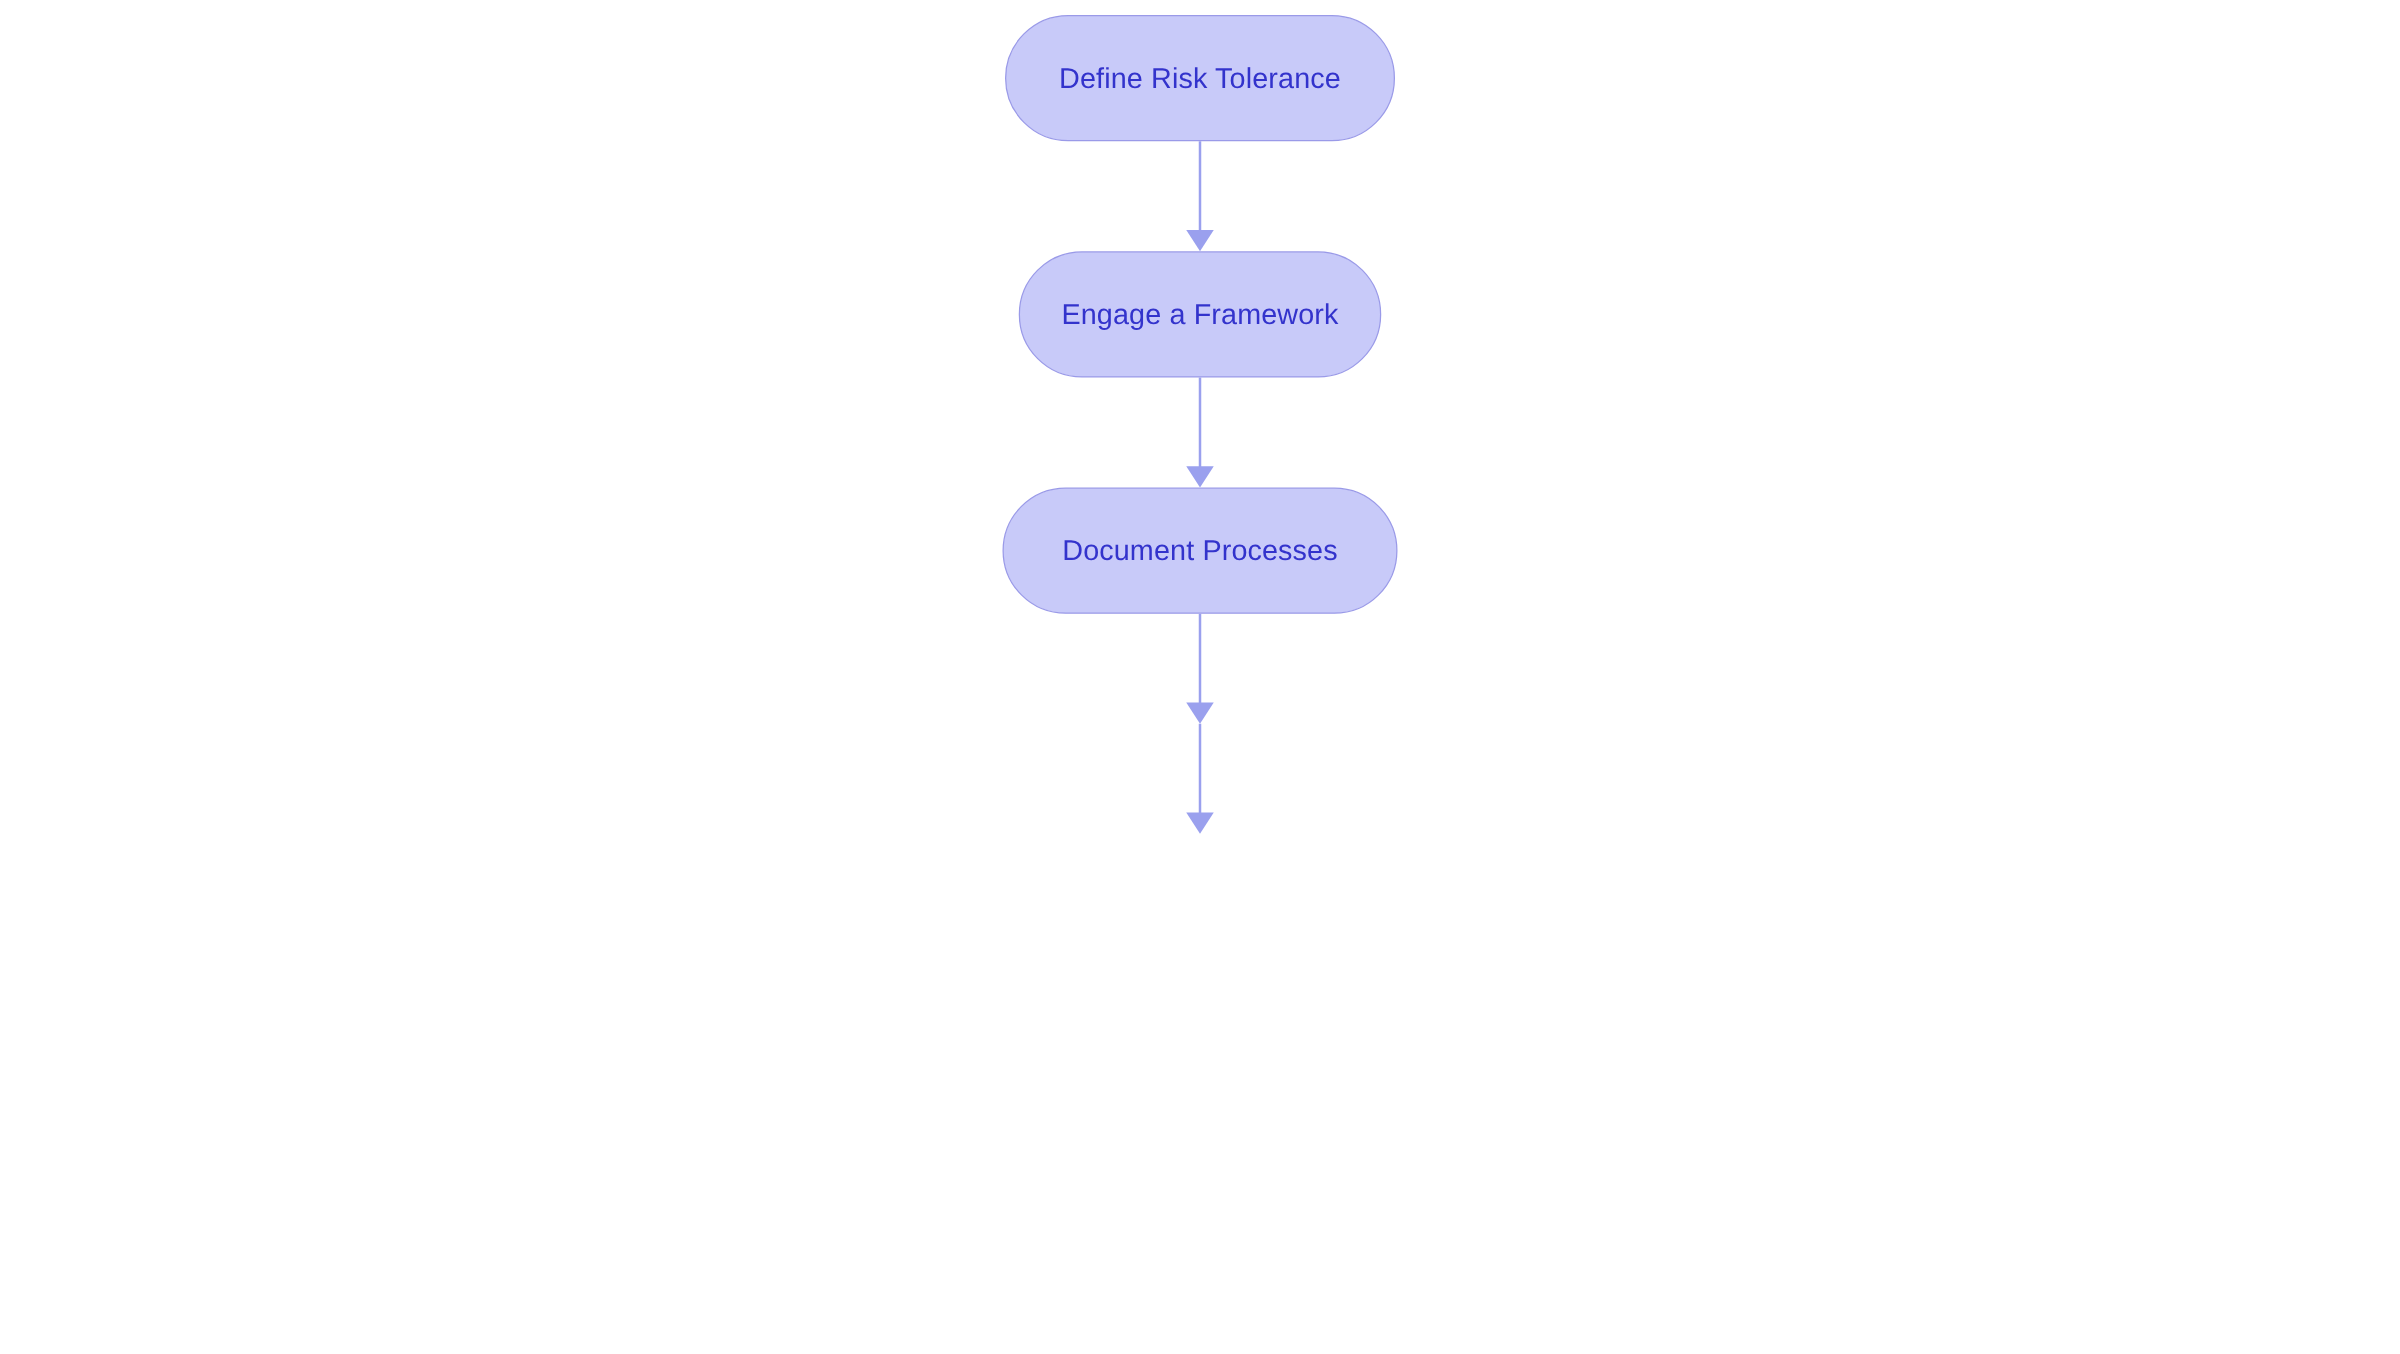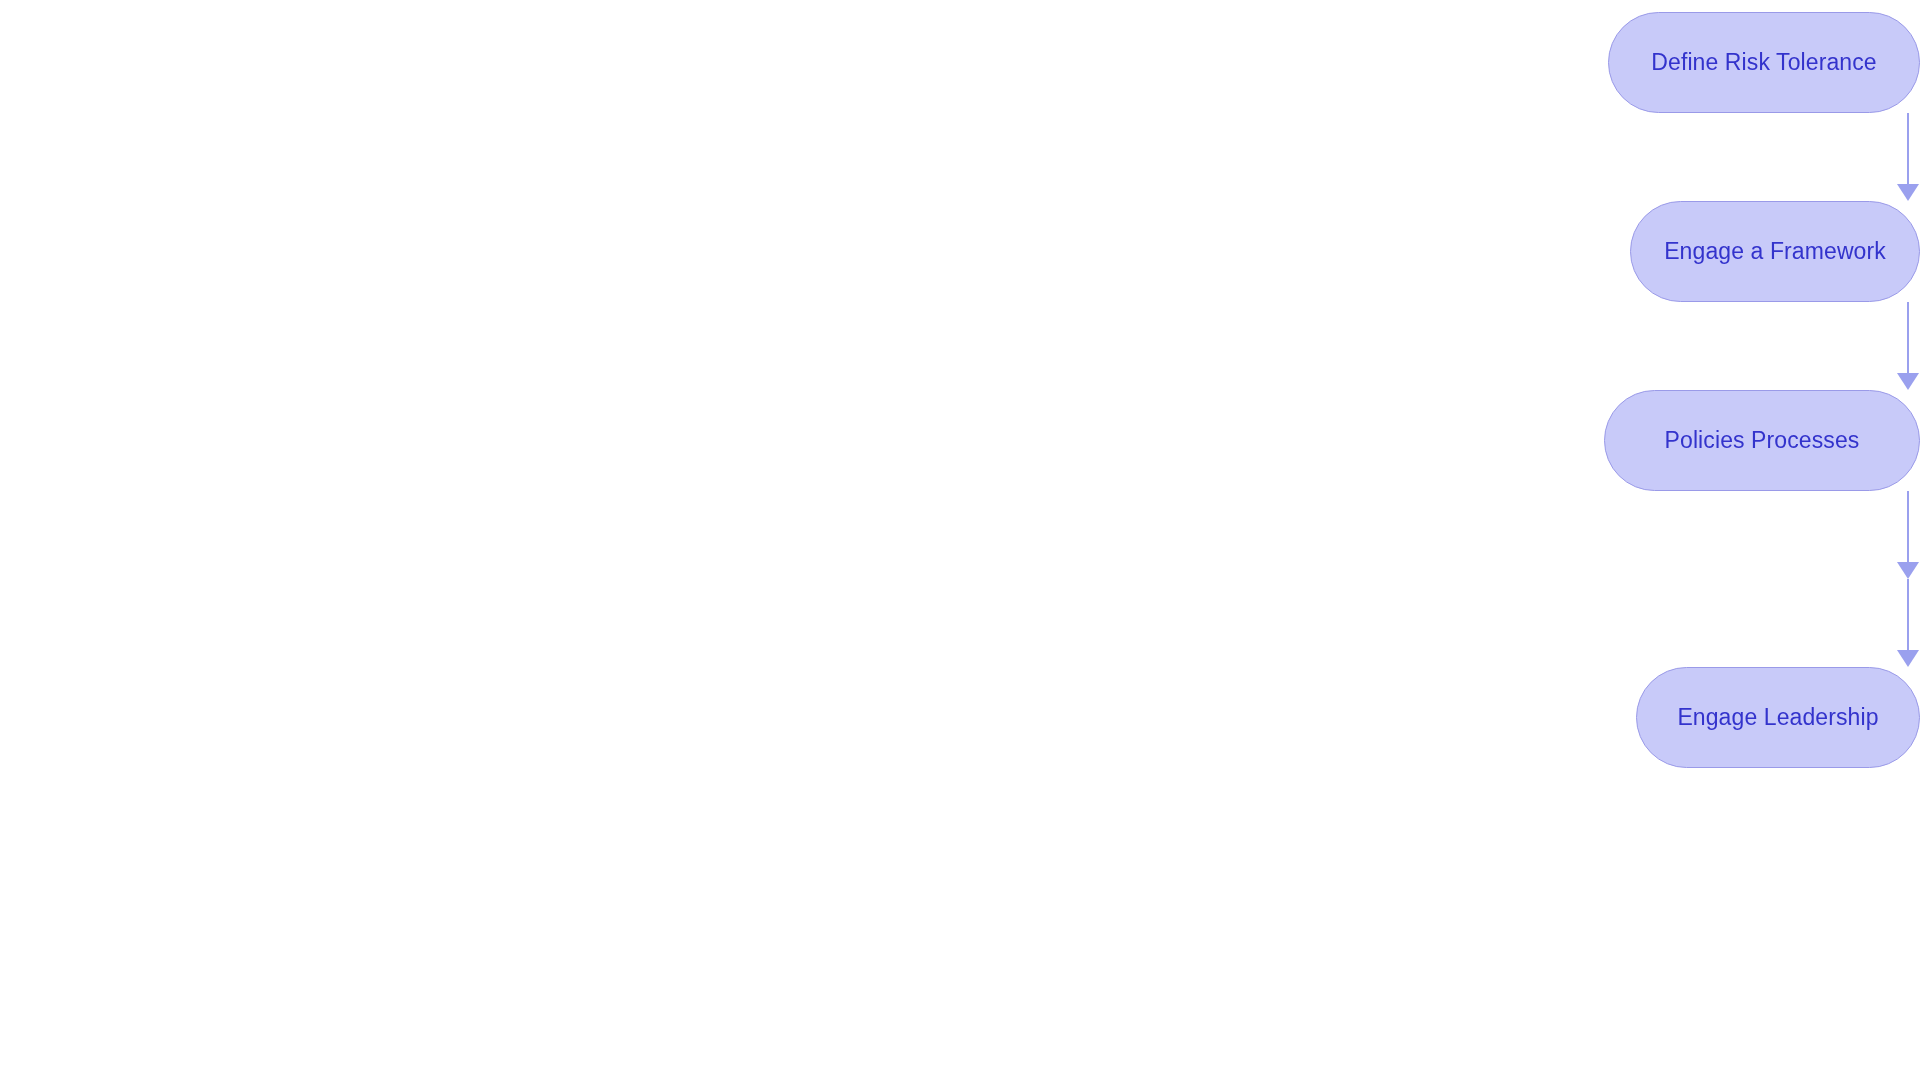--- a/index.html
+++ b/index.html
@@ -23,21 +23,21 @@
   }
 
   .flow {
     position: absolute;
     left: 0;
     top: 0;
     width: 1920px;
     height: 1083px;
     display: flex;
     flex-direction: column;
-    align-items: flex-end;
+    align-items: center;
   }
 
   
   .node {
     position: relative;
     box-sizing: border-box;
     background: #c8caf9;
     border: 1.5px solid #9a9ae8;
     border-radius: 999px;
     display: flex;
@@ -102,32 +102,29 @@
     <div class="node" style="width:290px;height:101px;">
       <span class="node-label">Engage a Framework</span>
     </div>
 
     <div class="connector" style="height:88px;">
       <div class="connector-line"></div>
       <div class="connector-arrow"></div>
     </div>
 
     <div class="node" style="width:316px;height:101px;">
-      <span class="node-label">Policies Processes</span>
+      <span class="node-label">Document Processes</span>
     </div>
 
     <div class="connector" style="height:88px;">
       <div class="connector-line"></div>
       <div class="connector-arrow"></div>
     </div>
 
 
     <div class="connector" style="height:88px;">
       <div class="connector-line"></div>
       <div class="connector-arrow"></div>
     </div>
 
-    <div class="node" style="width:284px;height:101px;">
-      <span class="node-label">Engage Leadership</span>
-    </div>
 
   </div>
 </div>
 
 </body></html>

